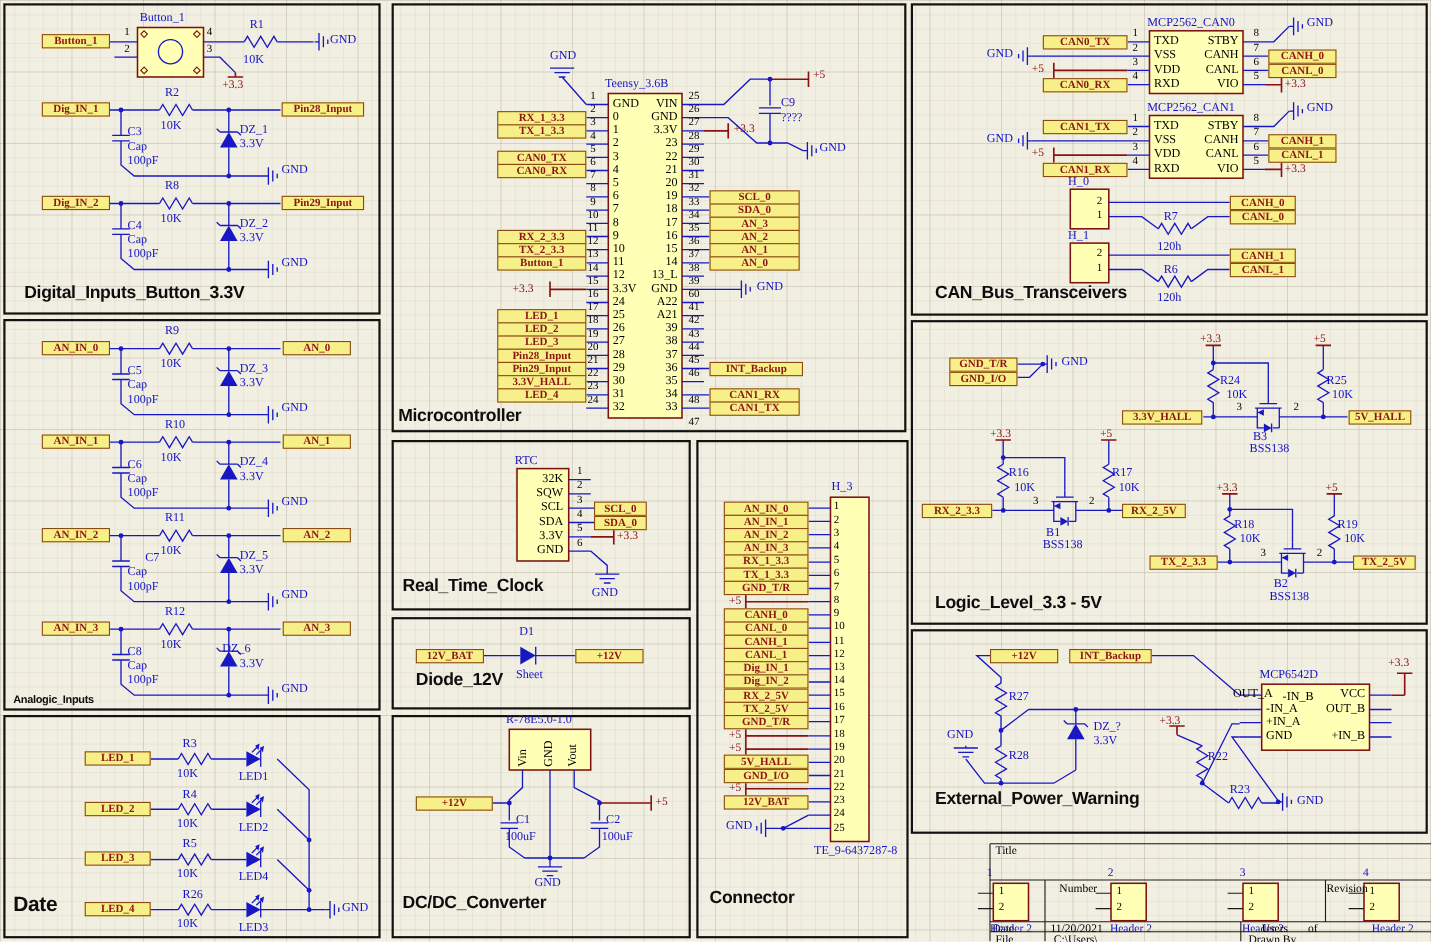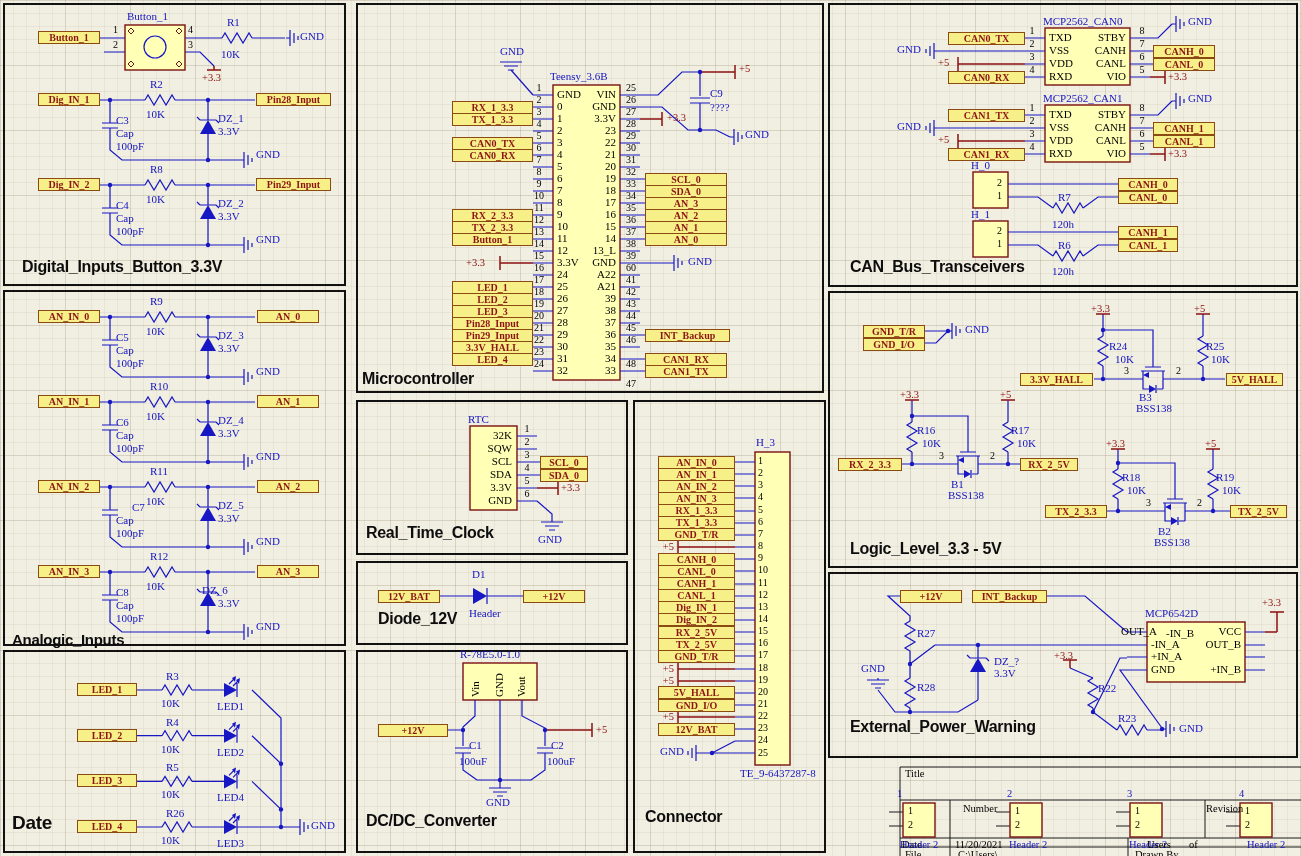--- a/index.html
+++ b/index.html
@@ -22,21 +22,21 @@
   .j{fill:#1717C4}
   .blk{position:absolute;border:2.5px solid #111}
   .t{position:absolute;font:11px "Liberation Serif","DejaVu Serif",serif;color:#000;white-space:nowrap;line-height:1.05}
   .ref{color:#1414C0}
   .pwr{color:#8B0E0E;font-size:10.5px}
   .gndt{color:#1414C8}
   .pnum{font-size:10px}
   .port{position:absolute;height:13px;background:#F7F088;border:1px solid #8A4A12;color:#8C1414;
     font:bold 10px/11px "Liberation Serif","DejaVu Serif",serif;text-align:center;white-space:nowrap;overflow:hidden}
   .ttl{position:absolute;font:bold 16px "Liberation Sans","DejaVu Sans",sans-serif;color:#0d0d0d;white-space:nowrap;letter-spacing:-.3px}
-  .ttl-sm{font-size:15px}
+  .ttl-sm{font-size:10px}
   .ttl-lg{font-size:19px}
   .vtext{transform:rotate(-90deg);transform-origin:0 0}
   .rowc{position:absolute;left:0;width:100%;height:0;overflow:visible}
   .k-port{position:absolute;left:658px;width:77px;top:-6.5px;height:13px;background:#F7F088;border:1px solid #8A4A12;color:#8C1414;font:bold 10px/11px "Liberation Serif","DejaVu Serif",serif;text-align:center}
   .k-pwr{position:absolute;left:652px;width:22px;top:-6px;color:#8B0E0E;font-size:10.5px;text-align:right}
   .cnum{position:absolute;left:758px;top:-6px;width:22px}
   .tbt{position:absolute;font:10.5px "Liberation Serif","DejaVu Serif",serif;color:#000;white-space:nowrap}
   .tbb{color:#1414C0}
 </style>
 </head>
@@ -572,21 +572,21 @@
 </div>
     </div>
 <div class="port" style="left:540px;top:455.5px;width:48px">SCL_0</div>
 <div class="port" style="left:540px;top:468.5px;width:48px">SDA_0</div>
 <div class="t pwr" style="left:561px;top:482px">+3.3</div>
 <div class="t gndt" style="left:538px;top:534px">GND</div>
 <div class="ttl" style="left:366px;top:524px">Real_Time_Clock</div>
 
 <div class="port" style="left:378px;top:589.5px;width:62px">12V_BAT</div>
 <div class="t ref" style="left:472px;top:569px">D1</div>
-<div class="t ref" style="left:469px;top:608px">Header</div>
+<div class="t ref" style="left:469px;top:608px">Sheet</div>
 <div class="port" style="left:523px;top:589.5px;width:62px">+12V</div>
 <div class="ttl" style="left:378px;top:610px">Diode_12V</div>
 
 <div class="t ref" style="left:460px;top:649px">R-78E5.0-1.0</div>
 <div class="t vtext" style="left:470px;top:697px">Vin</div>
 <div class="t vtext" style="left:494px;top:697px">GND</div>
 <div class="t vtext" style="left:516px;top:697px">Vout</div>
 <div class="port" style="left:378px;top:723.5px;width:70px">+12V</div>
 <div class="t pwr" style="left:596px;top:724px">+5</div>
 <div class="t ref" style="left:469px;top:740px">C1</div>

